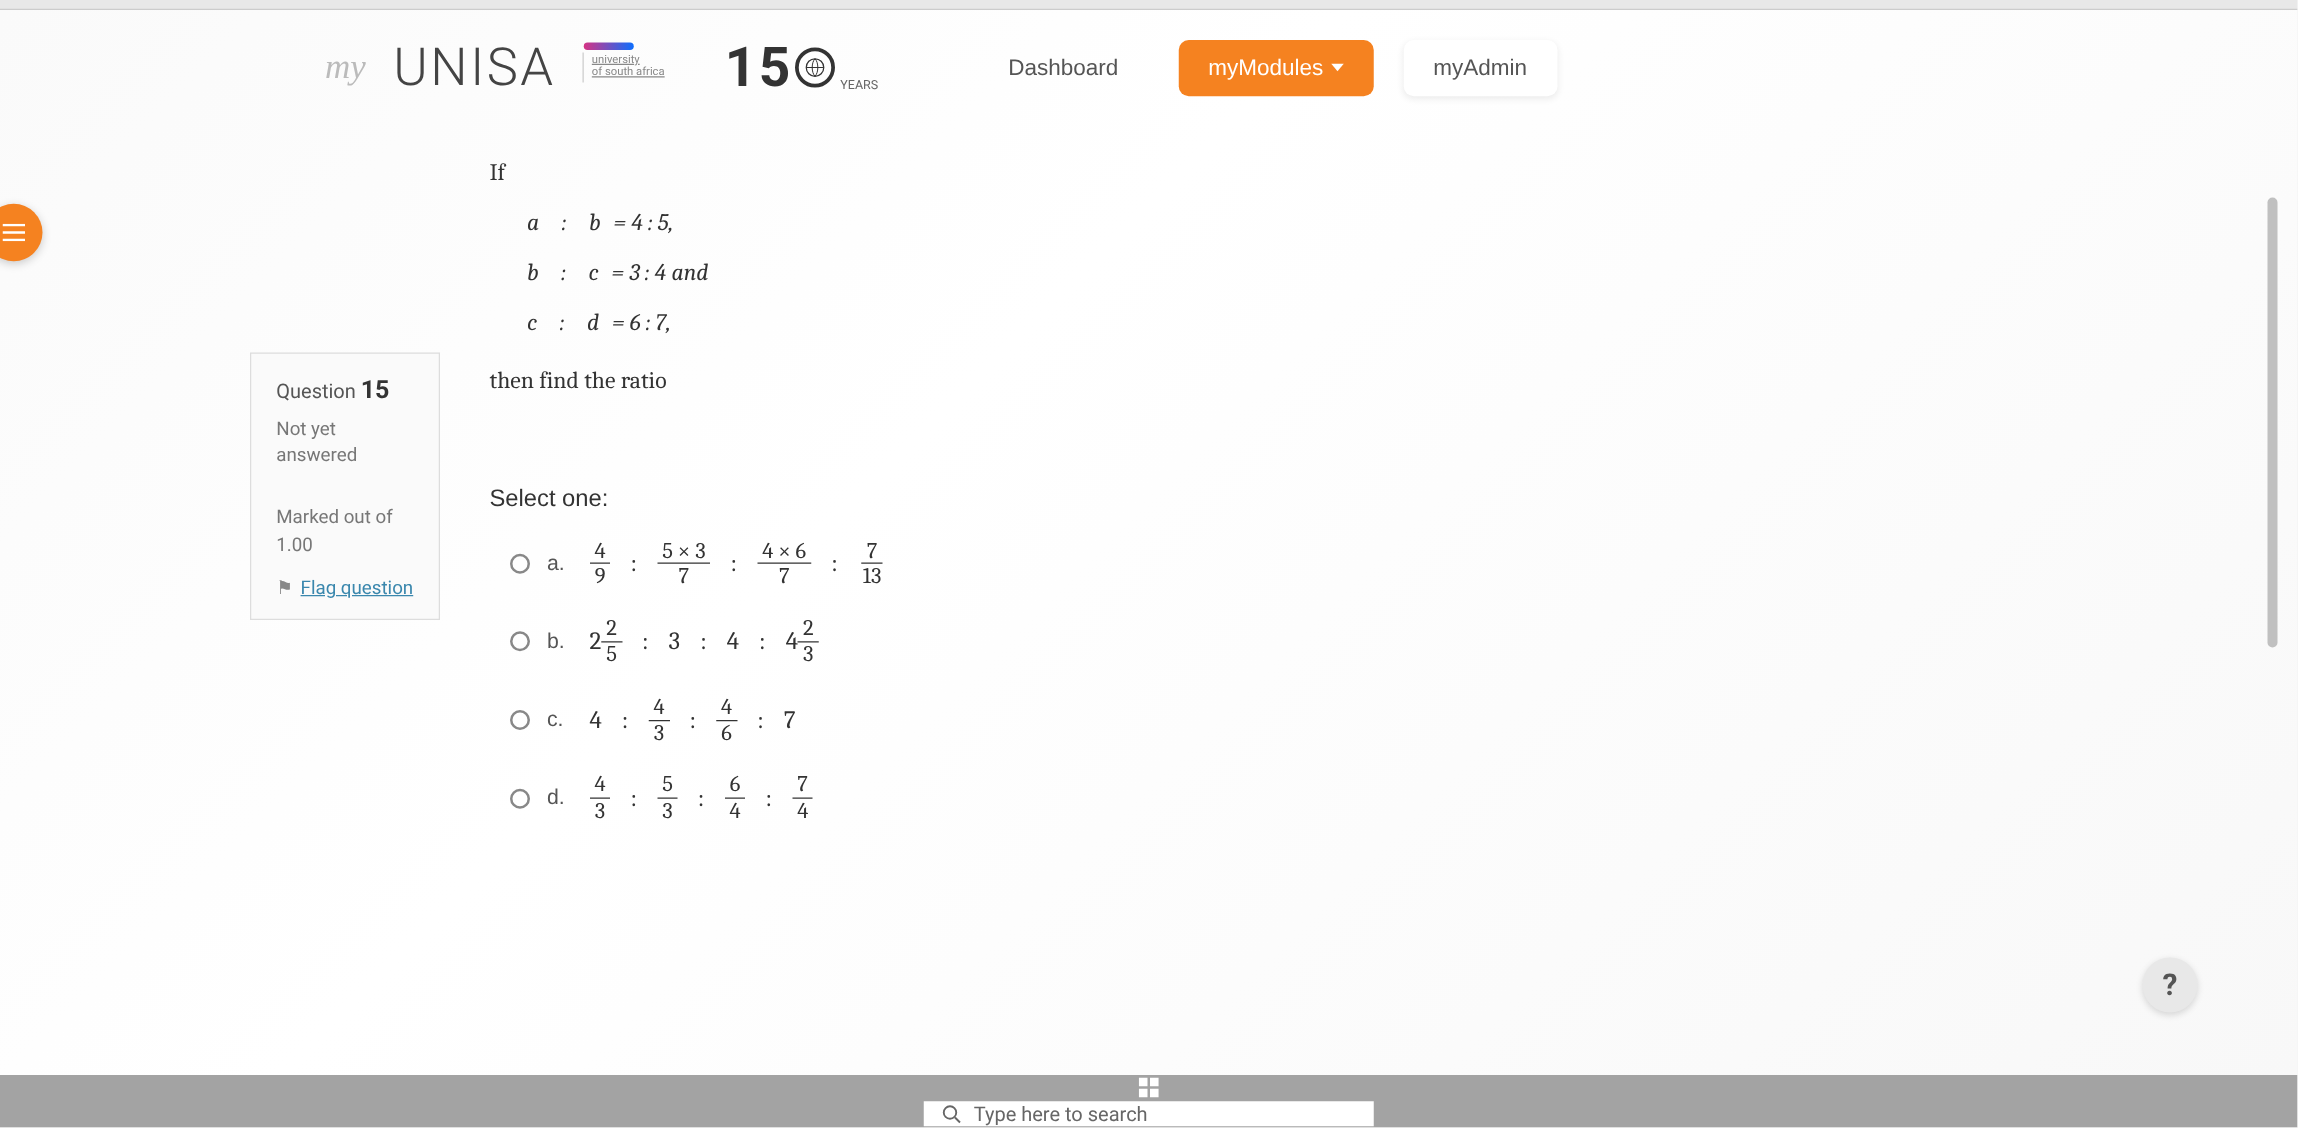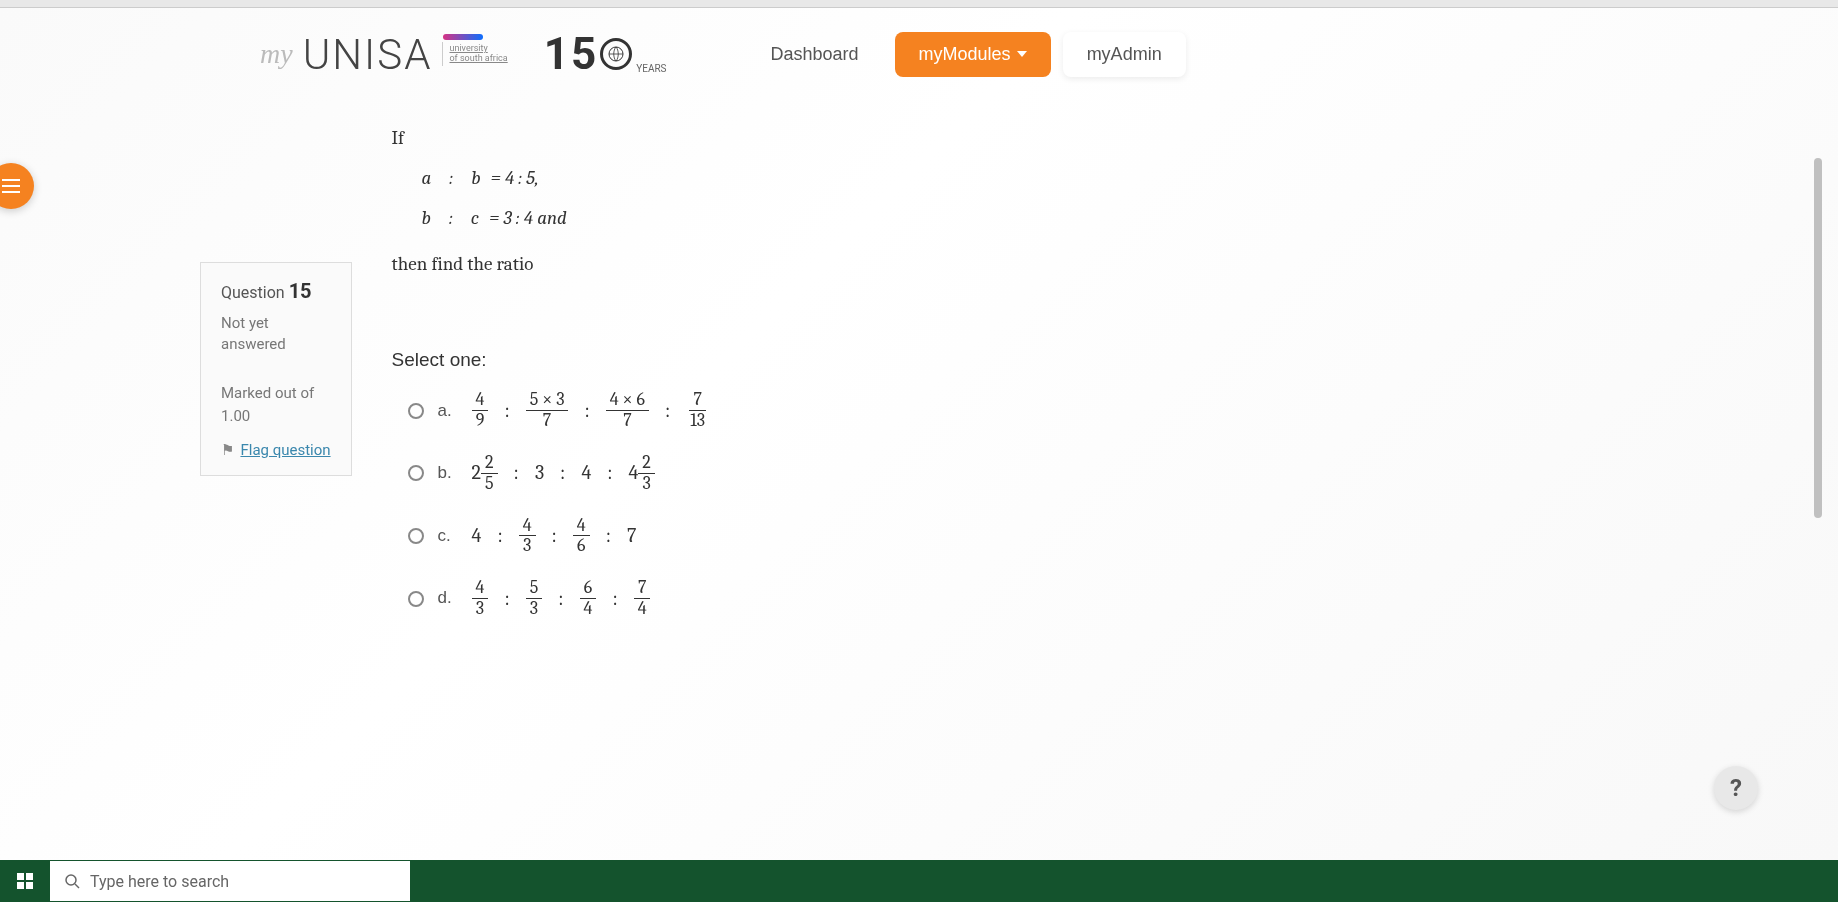--- a/index.html
+++ b/index.html
@@ -24,21 +24,21 @@
     }
     .header {
       display: flex;
       align-items: center;
       padding: 20px 40px 20px 200px;
       gap: 20px;
     }
     .logo-area {
       display: flex;
       align-items: center;
-      gap: 10px;
+      gap: 22px;
     }
     .logo-my {
       font-family: cursive, 'Brush Script MT';
       font-size: 28px;
       color: #bbb;
       font-style: italic;
     }
     .logo-unisa {
       font-size: 42px;
       font-weight: 300;
@@ -91,21 +91,21 @@
       margin: 0 2px;
     }
     .logo-150-years {
       font-size: 10px;
       color: #666;
       align-self: flex-end;
       margin-bottom: 6px;
     }
     .nav-buttons {
       display: flex;
-      gap: 12px;
+      gap: 24px;
       margin-left: 60px;
       align-items: center;
     }
     .nav-btn {
       padding: 12px 24px;
       border-radius: 8px;
       font-size: 18px;
       font-weight: 500;
       border: none;
       cursor: pointer;
@@ -185,23 +185,24 @@
     .frac .num { border-bottom: 1.5px solid #333; padding: 0 4px; }
     .frac .den { padding: 0 4px; }
     .mixed { display: inline-flex; align-items: center; }
     .colon-sep { margin: 0 6px; }
     .taskbar {
       position: absolute;
       bottom: 0;
       left: 0;
       right: 0;
       height: 42px;
-      background: #14532d;
-      display: flex;
-      align-items: center;
+      background: #a3a3a3;
+      display: flex;
+      align-items: center;
+      flex-direction: column;
     }
     .taskbar .win {
       width: 50px; height: 42px; display: flex; align-items: center; justify-content: center; color: #fff;
     }
     .taskbar .search {
       background: #fff;
       height: 40px;
       width: 360px;
       display: flex;
       align-items: center;
@@ -305,20 +306,26 @@
         <span class="colon">:</span>
         <span class="var">b</span>
         <span>= 4  :  5,</span>
       </div>
       <div class="math-line">
         <span class="var">b</span>
         <span class="colon">:</span>
         <span class="var">c</span>
         <span>= 3  :  4 and</span>
       </div>
+      <div class="math-line">
+        <span class="var">c</span>
+        <span class="colon">:</span>
+        <span class="var">d</span>
+        <span>= 6  :  7,</span>
+      </div>
       <div style="margin-top:10px;">then find the ratio</div>
 
       <div class="select-label">Select one:</div>
 
       <div class="options">
 
         <div class="option-row">
           <span class="radio"></span>
           <span class="opt-letter">a.</span>
           <span class="opt-math">

